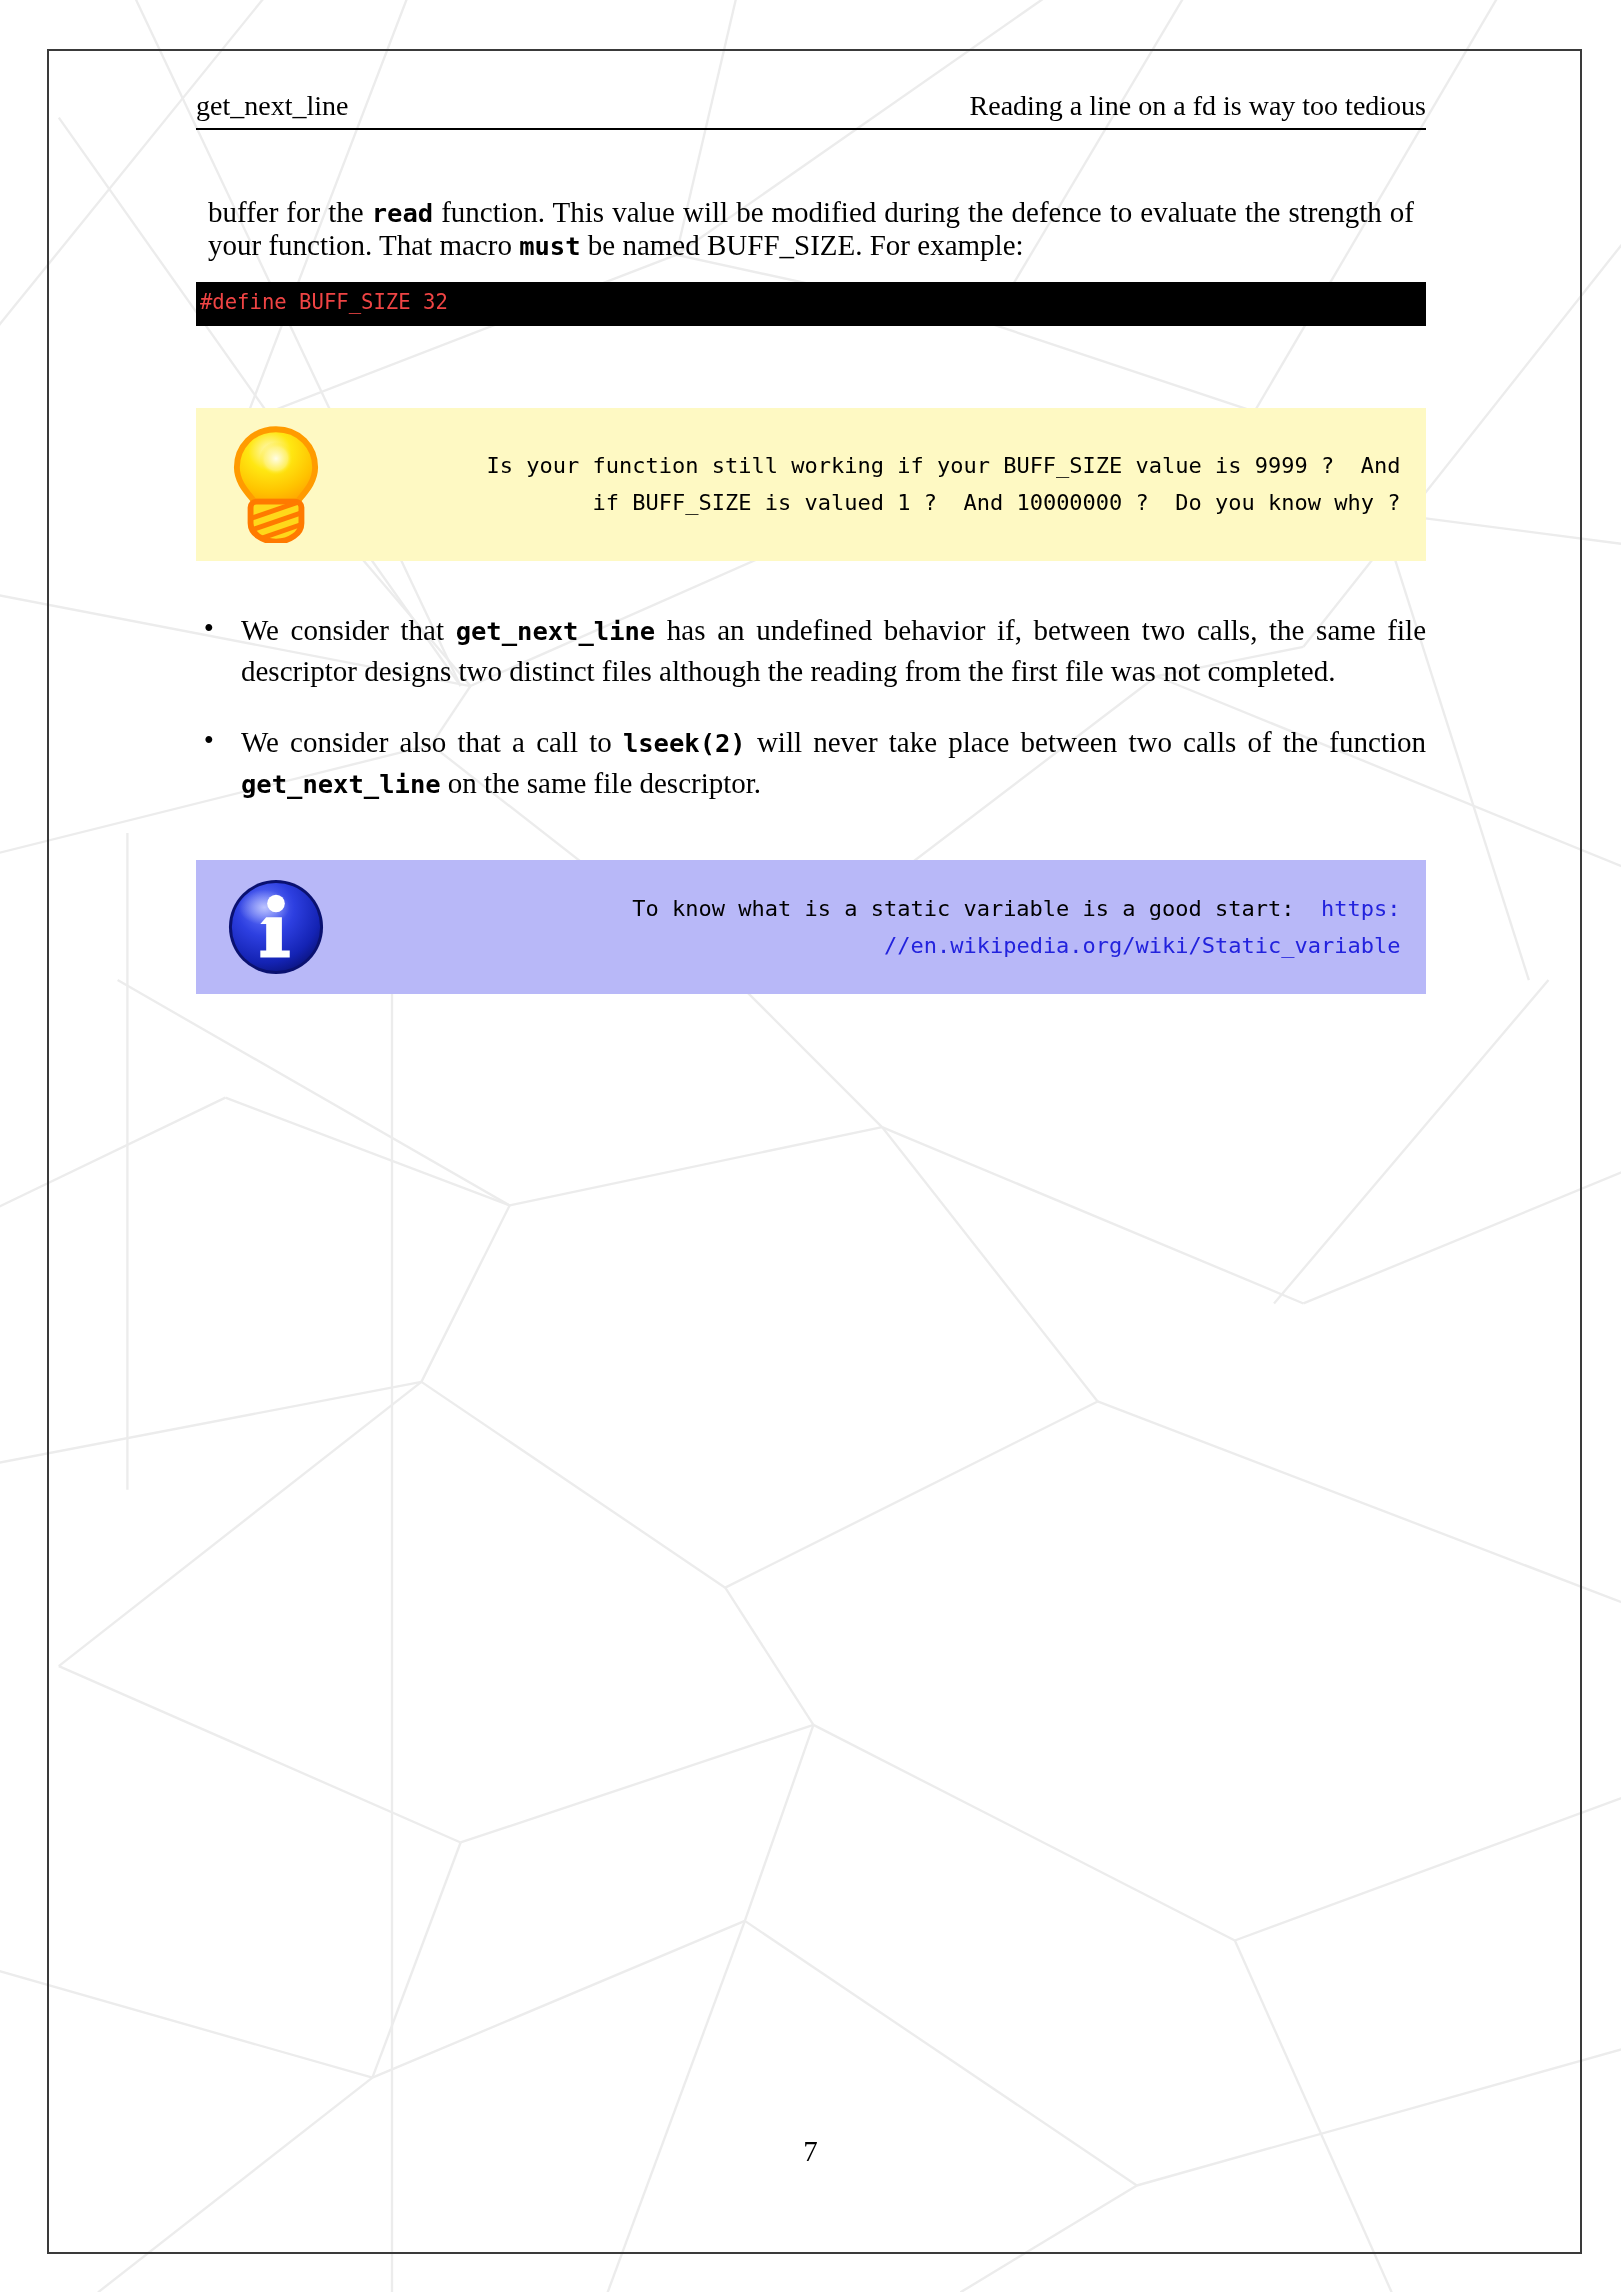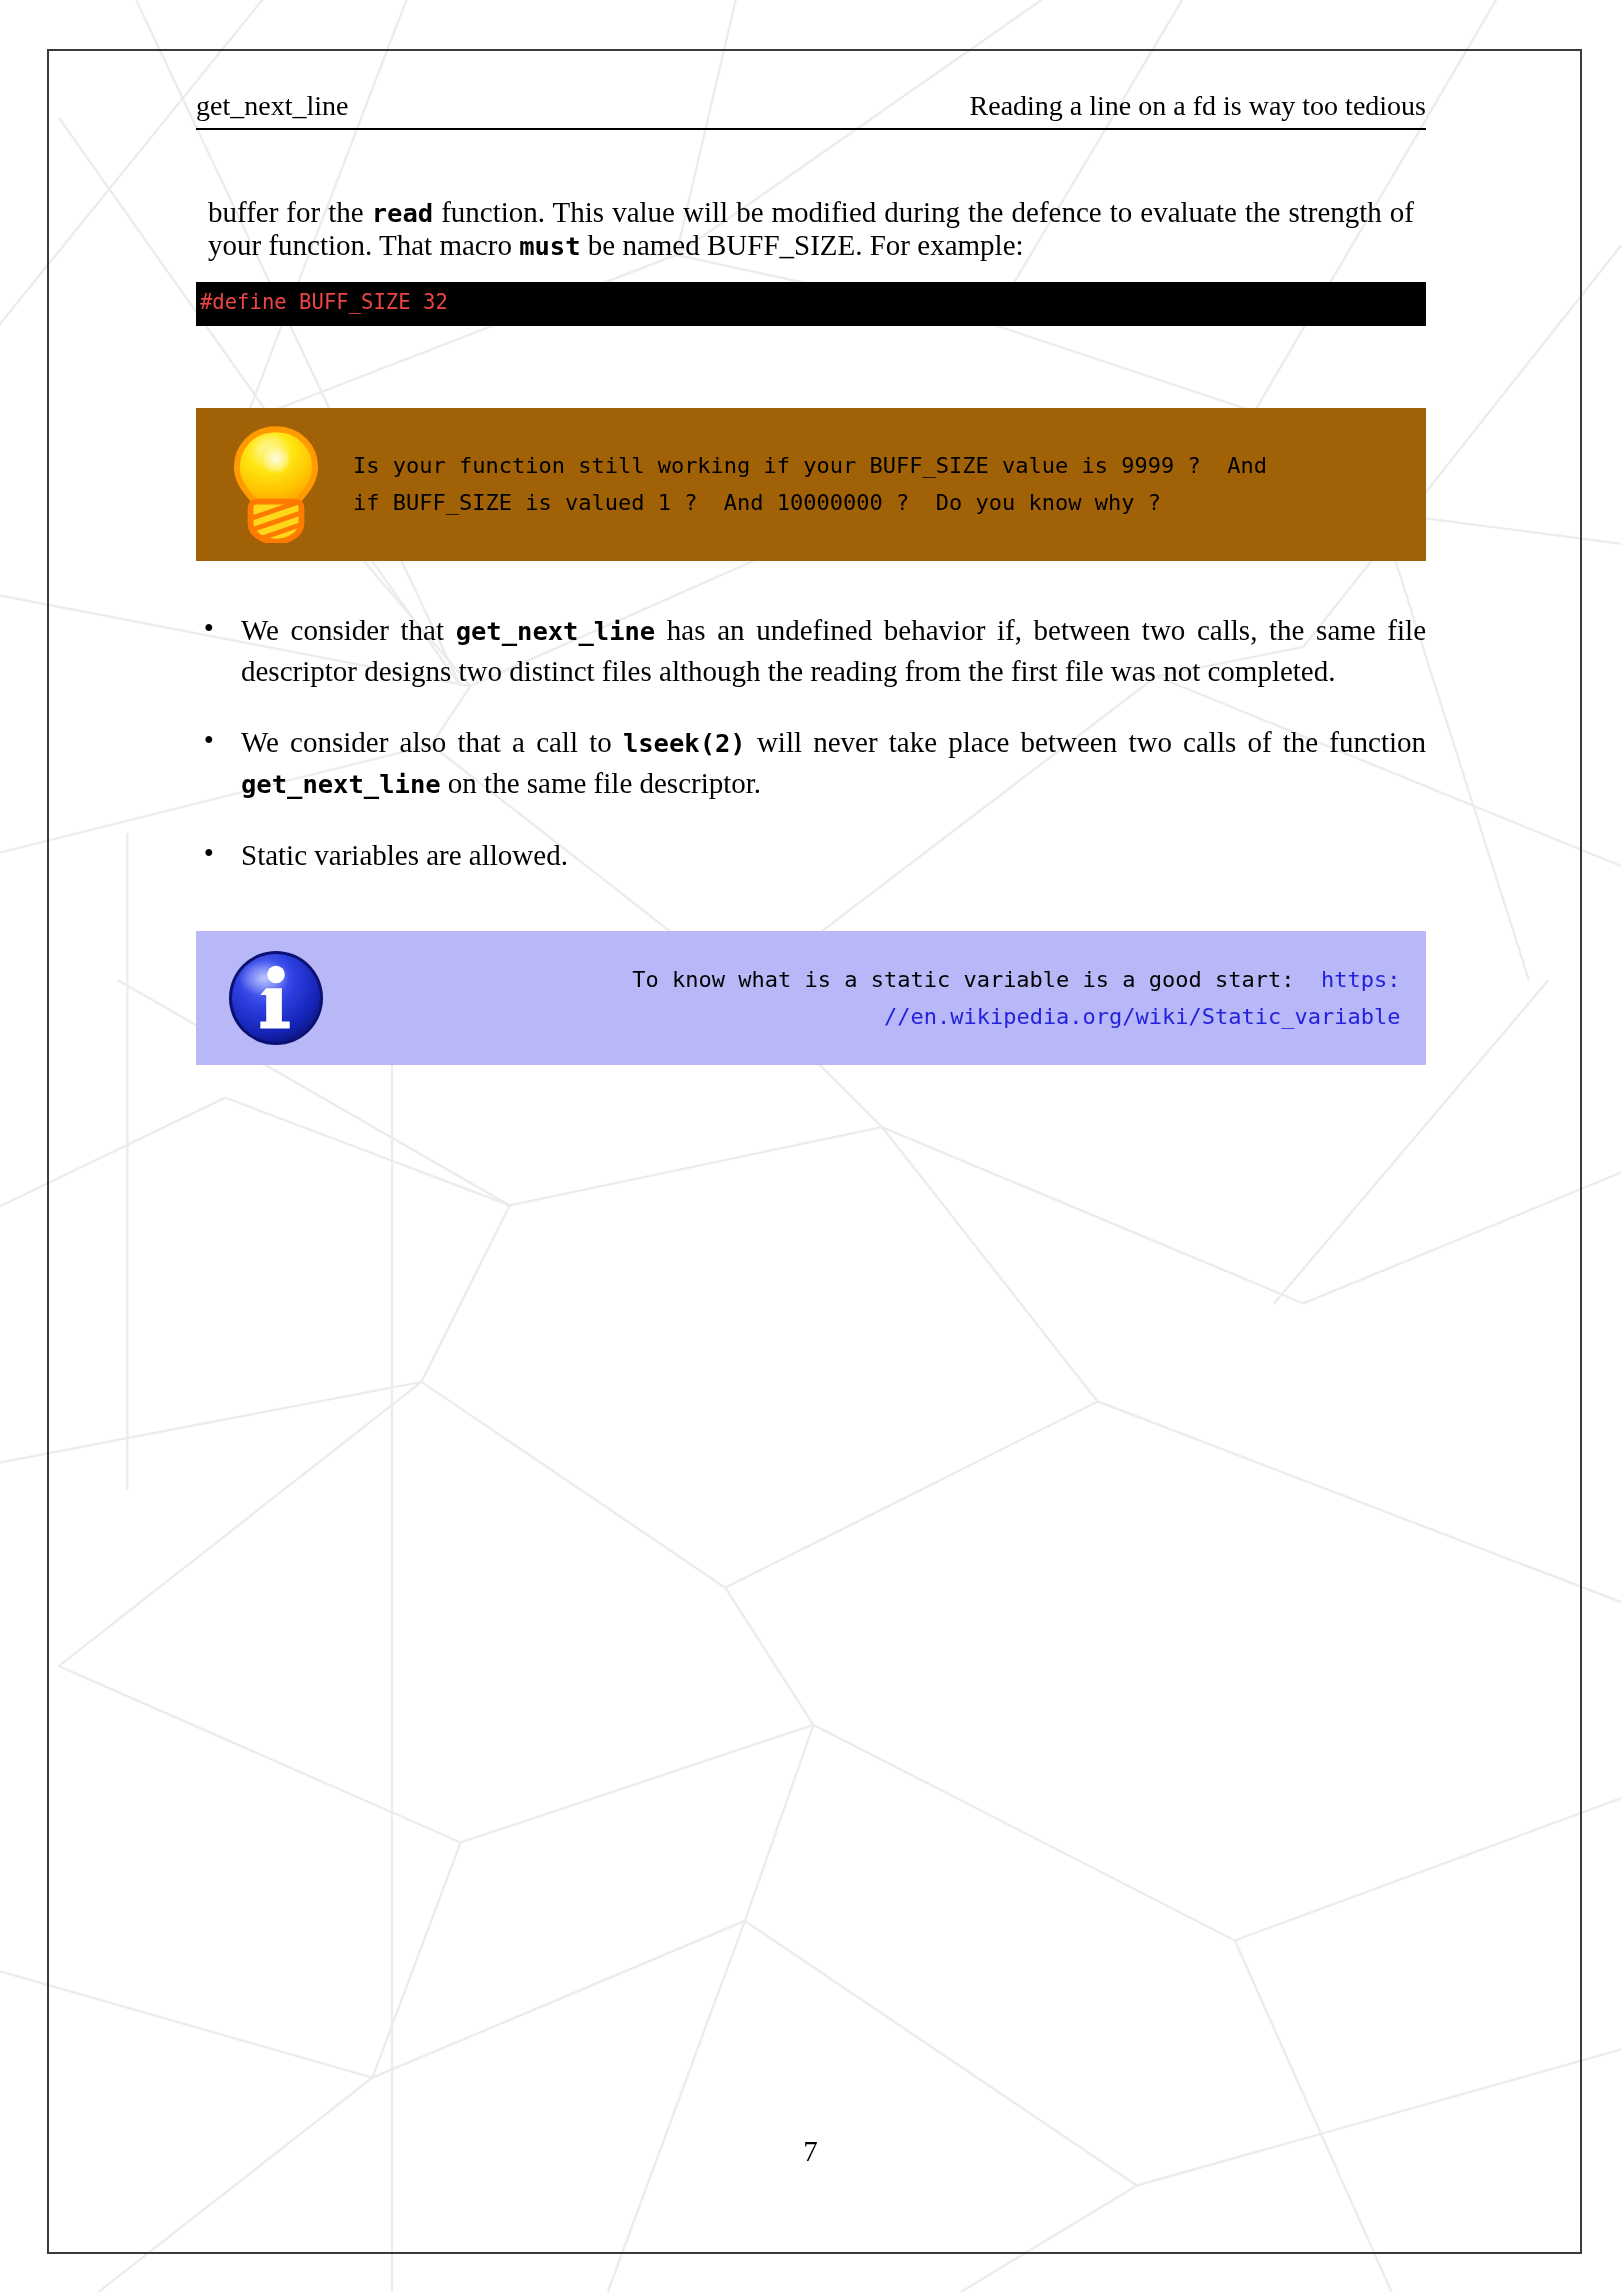--- a/index.html
+++ b/index.html
@@ -106,22 +106,23 @@
   }
   .callout .callout-text {
     flex: 1 1 auto;
     font-family: "DejaVu Sans Mono", "Liberation Mono", monospace;
     font-size: 22px;
     line-height: 37px;
     padding-left: 23.5px;
     white-space: pre-wrap;
   }
   #tip-box {
-    background: #a16207;
+    background: #fef9c3;
     min-height: 141px;
+    text-align: right;
   }
   #info-box {
     background: #b8b8f8;
     min-height: 127px;
     text-align: right;
   }
   #info-box .callout-text { color: #000; }
   .link { color: #2222dd; }
 
   
@@ -277,21 +278,20 @@
 
   <div class="spacer-md"></div>
 
   <ul class="rules">
     <li><span>We consider that </span><span class="mono-b">get_next_line</span><span> has an undefined behavior if, between two calls, the same file descriptor designs two distinct files although the reading from the first file was not completed.</span></li>
 
     <li><span>We consider also that a call to </span><span class="mono-b">lseek(2)</span><span> will never take place between two calls of the function </span><span class="mono-b">get_next_line</span><span> on the same file descriptor.</span></li>
 
 
 
-    <li><span>Static variables are allowed.</span></li>
   </ul>
 
   <div class="spacer-sm"></div>
 
   <div class="callout" id="info-box">
     <div class="callout-icon">
       <svg width="98" height="98" viewBox="0 0 100 100">
         <defs>
           <radialGradient id="infoGrad" cx="38%" cy="28%" r="78%">
             <stop offset="0%" stop-color="#6a7bff"></stop>

